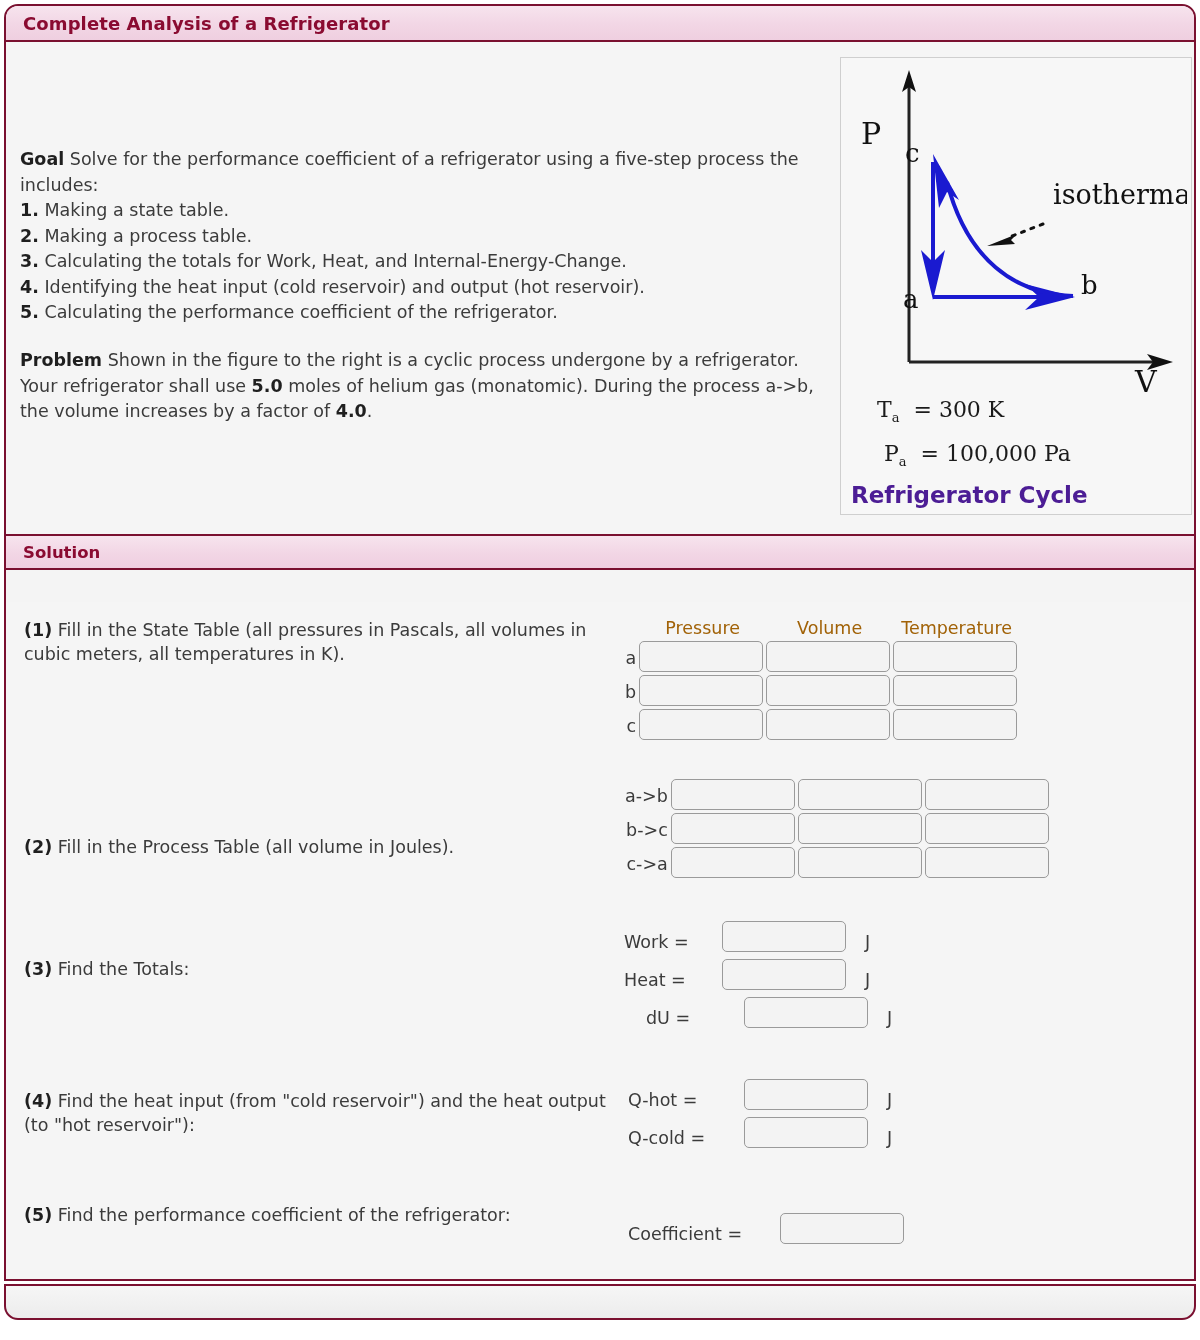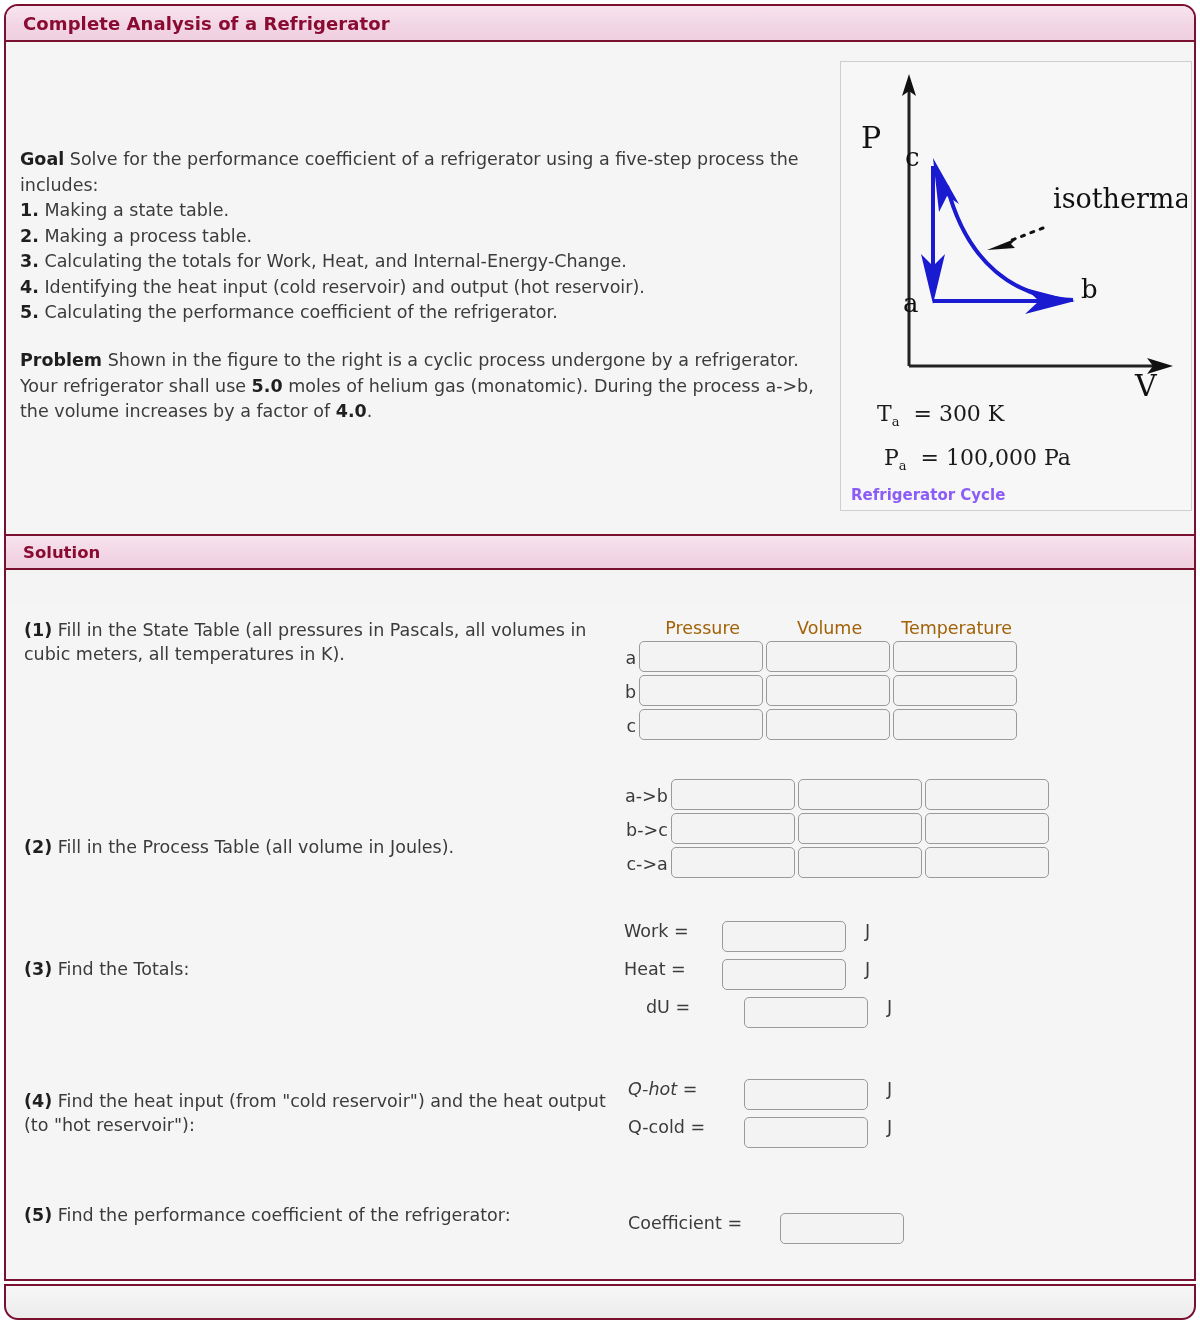--- a/index.html
+++ b/index.html
@@ -92,23 +92,23 @@
     font-family: "DejaVu Serif", serif;
     font-size: 22px;
     color: #1b1b1b;
     padding-left: 30px;
     line-height: 36px;
   }
   .figvals sub { font-size: 13px; }
   .figvals .eqrow { white-space: nowrap; }
   .figcaption {
     font-family: "DejaVu Sans", sans-serif;
-    font-size: 15px;
+    font-size: 23px;
     font-weight: bold;
-    color: #8b5cf6;
+    color: #4c1d95;
     padding-left: 4px;
     padding-top: 2px;
   }
 
   
   .solutionbar {
     box-sizing: border-box;
     height: 36px;
     background: linear-gradient(to bottom, #f7e4ee 0%, #f2d6e5 55%, #efcfe0 100%);
     border-top: 2px solid #7a1030;
@@ -181,21 +181,21 @@
     outline: none;
   }
   input.w-state { width: 124px; }
   input.w-proc  { width: 124px; }
   input.w-tot   { width: 124px; }
   input.w-q     { width: 124px; }
   input.w-coef  { width: 124px; }
 
   .eqline {
     display: flex;
-    align-items: flex-start;
+    align-items: flex-end;
     gap: 12px;
     margin-bottom: 7px;
     font-size: 17.5px;
     color: #3b3b3b;
   }
   .eqline .lbl {
     display: inline-block;
     text-align: left;
     white-space: nowrap;
   }
@@ -375,21 +375,21 @@
         </div>
       </div>
 
       <div class="srow" style="padding-top:44px;">
         <div class="sleft" style="padding-top:10px;">
           <b>(4)</b>
           <span>Find the heat input (from "cold reservoir") and the heat output (to "hot reservoir"):</span>
         </div>
         <div class="sright" style="padding-left:22px;">
           <div class="eqline">
-            <span class="lbl" style="width:104px;font-style:italic;">Q-hot =</span>
+            <span class="lbl" style="width:104px;">Q-hot =</span>
             <input class="fld w-q" type="text" value="" style="">
             <span class="unit">J</span>
           </div>
           <div class="eqline">
             <span class="lbl" style="width:104px;">Q-cold =</span>
             <input class="fld w-q" type="text" value="" style="">
             <span class="unit">J</span>
           </div>
         </div>
       </div>

